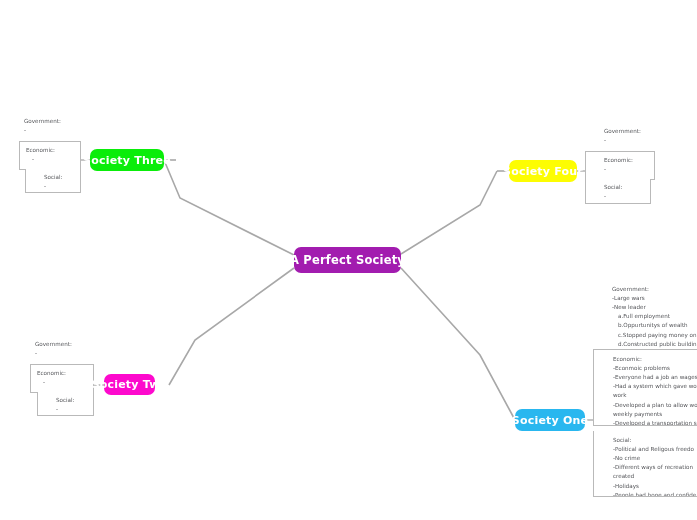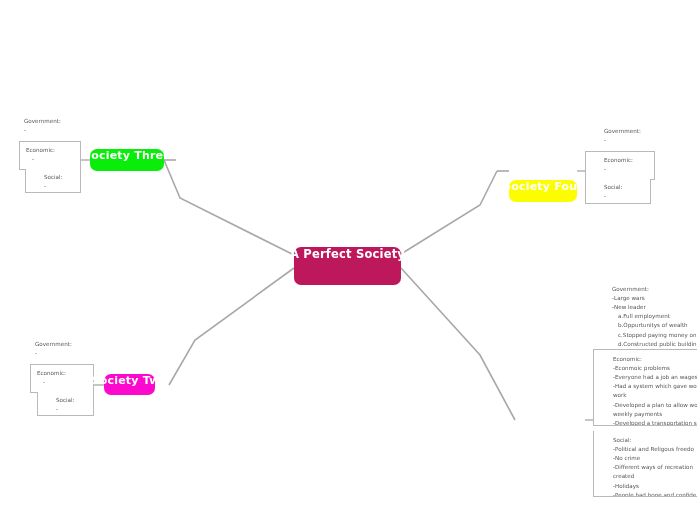--- a/index.html
+++ b/index.html
@@ -26,47 +26,47 @@
     pointer-events: none;
   }
   .node {
     position: absolute;
     border-radius: 7px;
     color: #ffffff;
     font-size: 11px;
     font-weight: bold;
     letter-spacing: 0.2px;
     display: flex;
+    align-items: center;
     justify-content: center;
     white-space: nowrap;
     box-sizing: border-box;
     z-index: 5;
   }
   .node-center {
     left: 294px;
     top: 247px;
     width: 107px;
-    height: 38px;
-    background: #be185d;
+    height: 26px;
+    background: #a21caf;
     font-size: 11.5px;
   }
   .node-three {
     left: 90px;
     top: 149px;
     width: 74px;
     height: 22px;
     background: #0aed0a;
   }
   .node-four {
     left: 509px;
     top: 160px;
     width: 68px;
     height: 22px;
     background: #fdfd02;
-    margin-top: 20px;
   }
   .node-two {
     left: 104px;
     top: 374px;
     width: 51px;
     height: 21px;
     background: #fd09cd;
   }
   .node-one {
     left: 515px;
@@ -194,20 +194,23 @@
   </div>
   <div class="subbox empty s2-eco">
     <span class="ttl ind">Economic:</span>
     <span class="ln ind">-</span>
   </div>
   <div class="subbox empty s2-soc">
     <span class="ttl ind" style="padding-left:12px">Social:</span>
     <span class="ln ind" style="padding-left:12px">-</span>
   </div>
 
+  <div class="node node-one">
+    <span>Society One</span>
+  </div>
 
   <div class="subbox rightgroup s1-gov">
     <span class="ttl">Government:</span>
     <span class="ln">-Large wars</span>
     <span class="ln">-New leader</span>
     <span class="ln ind">a.Full employment</span>
     <span class="ln ind">b.Oppurtunitys of wealth</span>
     <span class="ln ind">c.Stopped paying money on</span>
     <span class="ln ind">d.Constructed public buildin</span>
 

